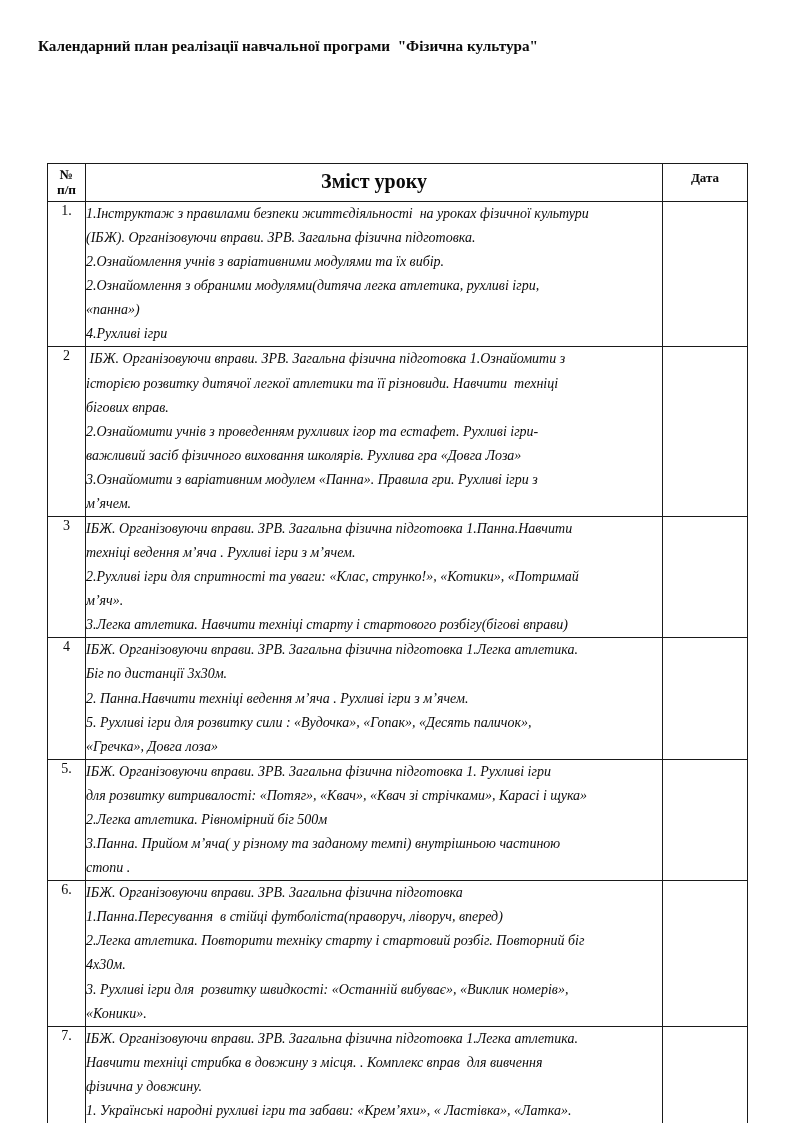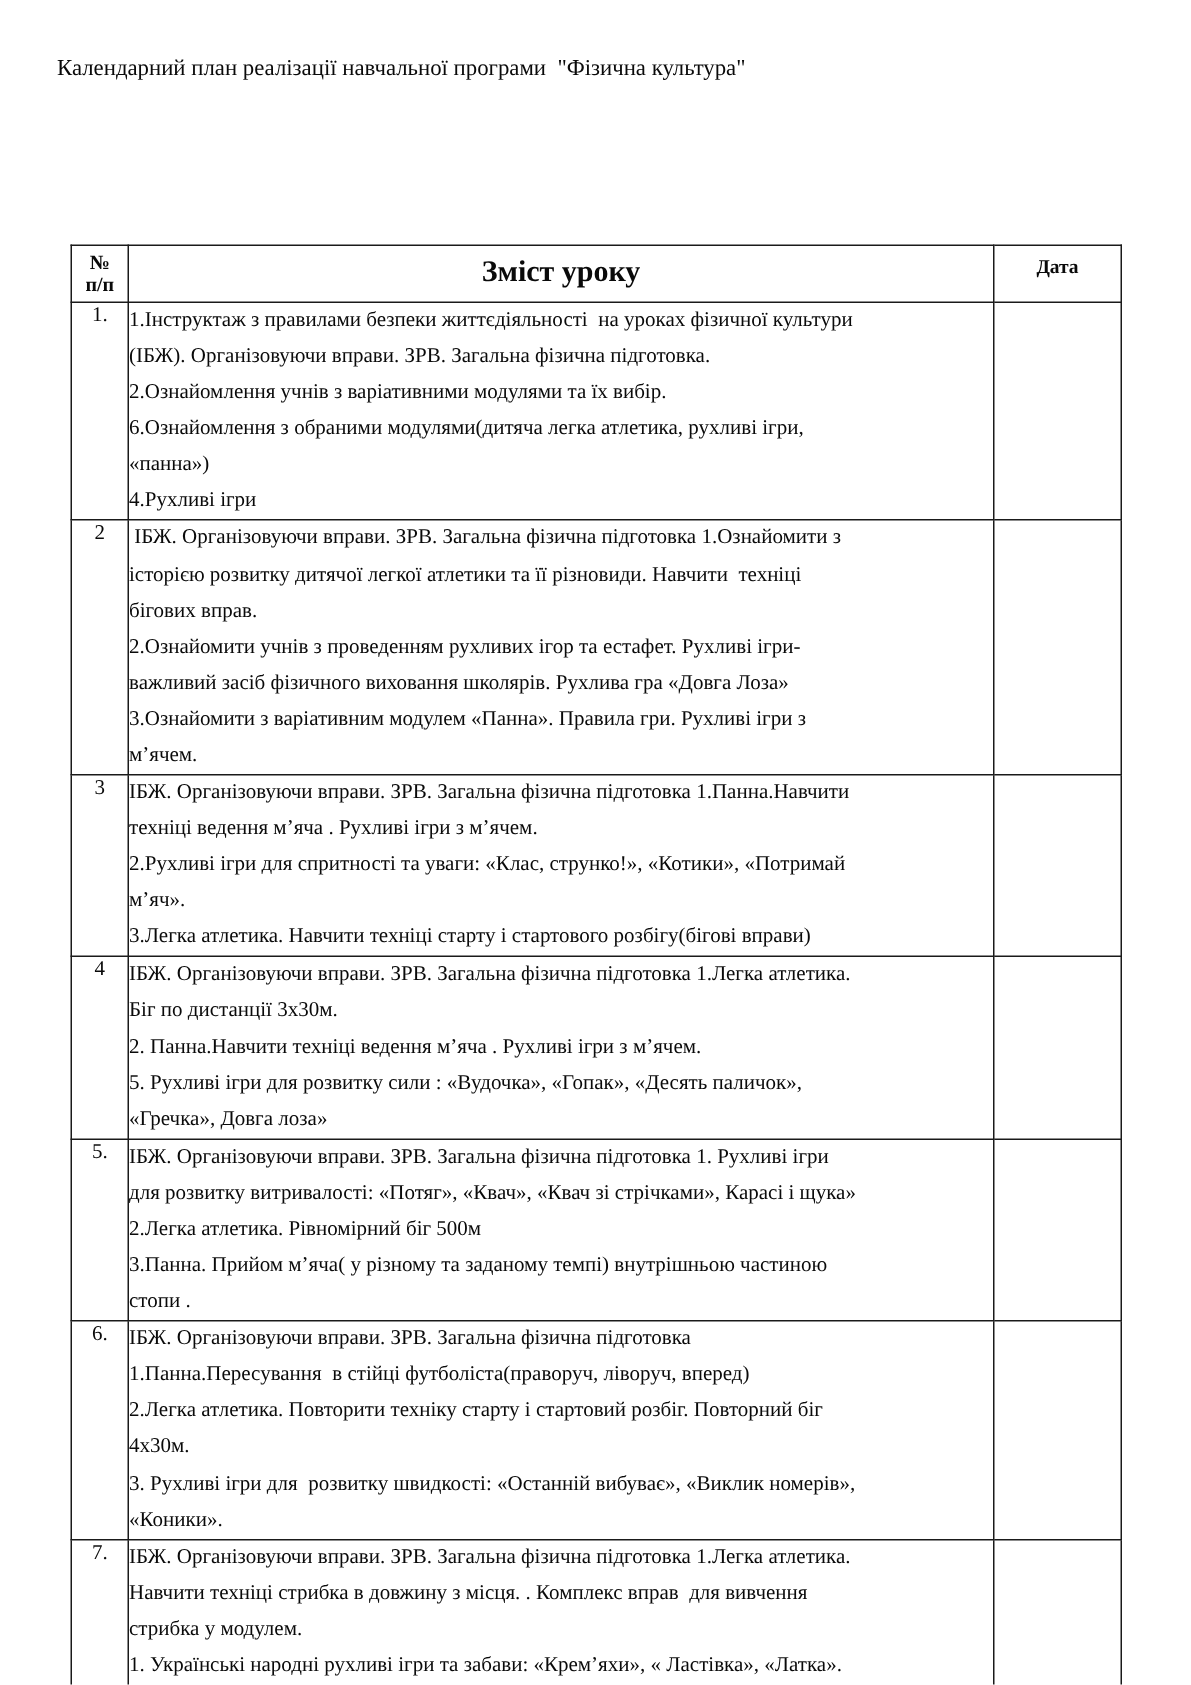--- a/index.html
+++ b/index.html
@@ -28,20 +28,21 @@
     position: absolute;
     left: 38px;
     top: 36px;
     width: 716px;
   }
   .doc-title {
     font-size: 15.2px;
     line-height: 1.35;
     white-space: pre-wrap;
     margin: 0 0 12px 0;
+    font-weight: bold;
   }
   .doc-subtitle {
     font-size: 15.2px;
     line-height: 1.5;
     margin: 20px 0 0 0;
     white-space: pre-wrap;
     text-indent: 0;
   }
 
   
@@ -98,20 +99,21 @@
   td.cell-num {
     text-align: center;
     font-size: 14px;
     padding-top: 6px;
     line-height: 1.3;
   }
   td.cell-body {
     font-size: 14px;
     line-height: 1.72;
     padding: 5px 6px 6px 8px;
+    font-style: italic;
   }
   td.cell-body .line {
     display: block;
     white-space: pre-wrap;
   }
   td.cell-date {
     font-size: 14px;
   }
 </style>
 </head>
@@ -140,21 +142,21 @@
           <th class="th-date">Дата</th>
         </tr>
       </thead>
       <tbody id="plan-body">
           <tr>
             <td class="cell-num">1.</td>
             <td class="cell-body">
               <span class="line">1.Інструктаж з правилами безпеки життєдіяльності  на уроках фізичної культури</span>
               <span class="line">(ІБЖ). Організовуючи вправи. ЗРВ. Загальна фізична підготовка.</span>
               <span class="line">2.Ознайомлення учнів з варіативними модулями та їх вибір.</span>
-              <span class="line">6.Ознайомлення з обраними модулями(дитяча легка атлетика, рухливі ігри,</span>
+              <span class="line">2.Ознайомлення з обраними модулями(дитяча легка атлетика, рухливі ігри,</span>
               <span class="line">«панна»)</span>
               <span class="line">4.Рухливі ігри</span>
             </td>
             <td class="cell-date"></td>
           </tr>
           <tr>
             <td class="cell-num">2</td>
             <td class="cell-body">
               <span class="line"> ІБЖ. Організовуючи вправи. ЗРВ. Загальна фізична підготовка 1.Ознайомити з</span>
               <span class="line">історією розвитку дитячої легкої атлетики та її різновиди. Навчити  техніці</span>
@@ -209,21 +211,21 @@
               <span class="line">3. Рухливі ігри для  розвитку швидкості: «Останній вибуває», «Виклик номерів»,</span>
               <span class="line">«Коники».</span>
             </td>
             <td class="cell-date"></td>
           </tr>
           <tr>
             <td class="cell-num">7.</td>
             <td class="cell-body">
               <span class="line">ІБЖ. Організовуючи вправи. ЗРВ. Загальна фізична підготовка 1.Легка атлетика.</span>
               <span class="line">Навчити техніці стрибка в довжину з місця. . Комплекс вправ  для вивчення</span>
-              <span class="line">стрибка у модулем.</span>
+              <span class="line">фізична у довжину.</span>
               <span class="line">1. Українські народні рухливі ігри та забави: «Крем’яхи», « Ластівка», «Латка».</span>
               <span class="line">3.Панна. Удари по м’ячу що котиться, на точність внутрішньою і серединою</span>
             </td>
             <td class="cell-date"></td>
           </tr>
         </tbody>
     </table>
   </div>
 
 </div>

